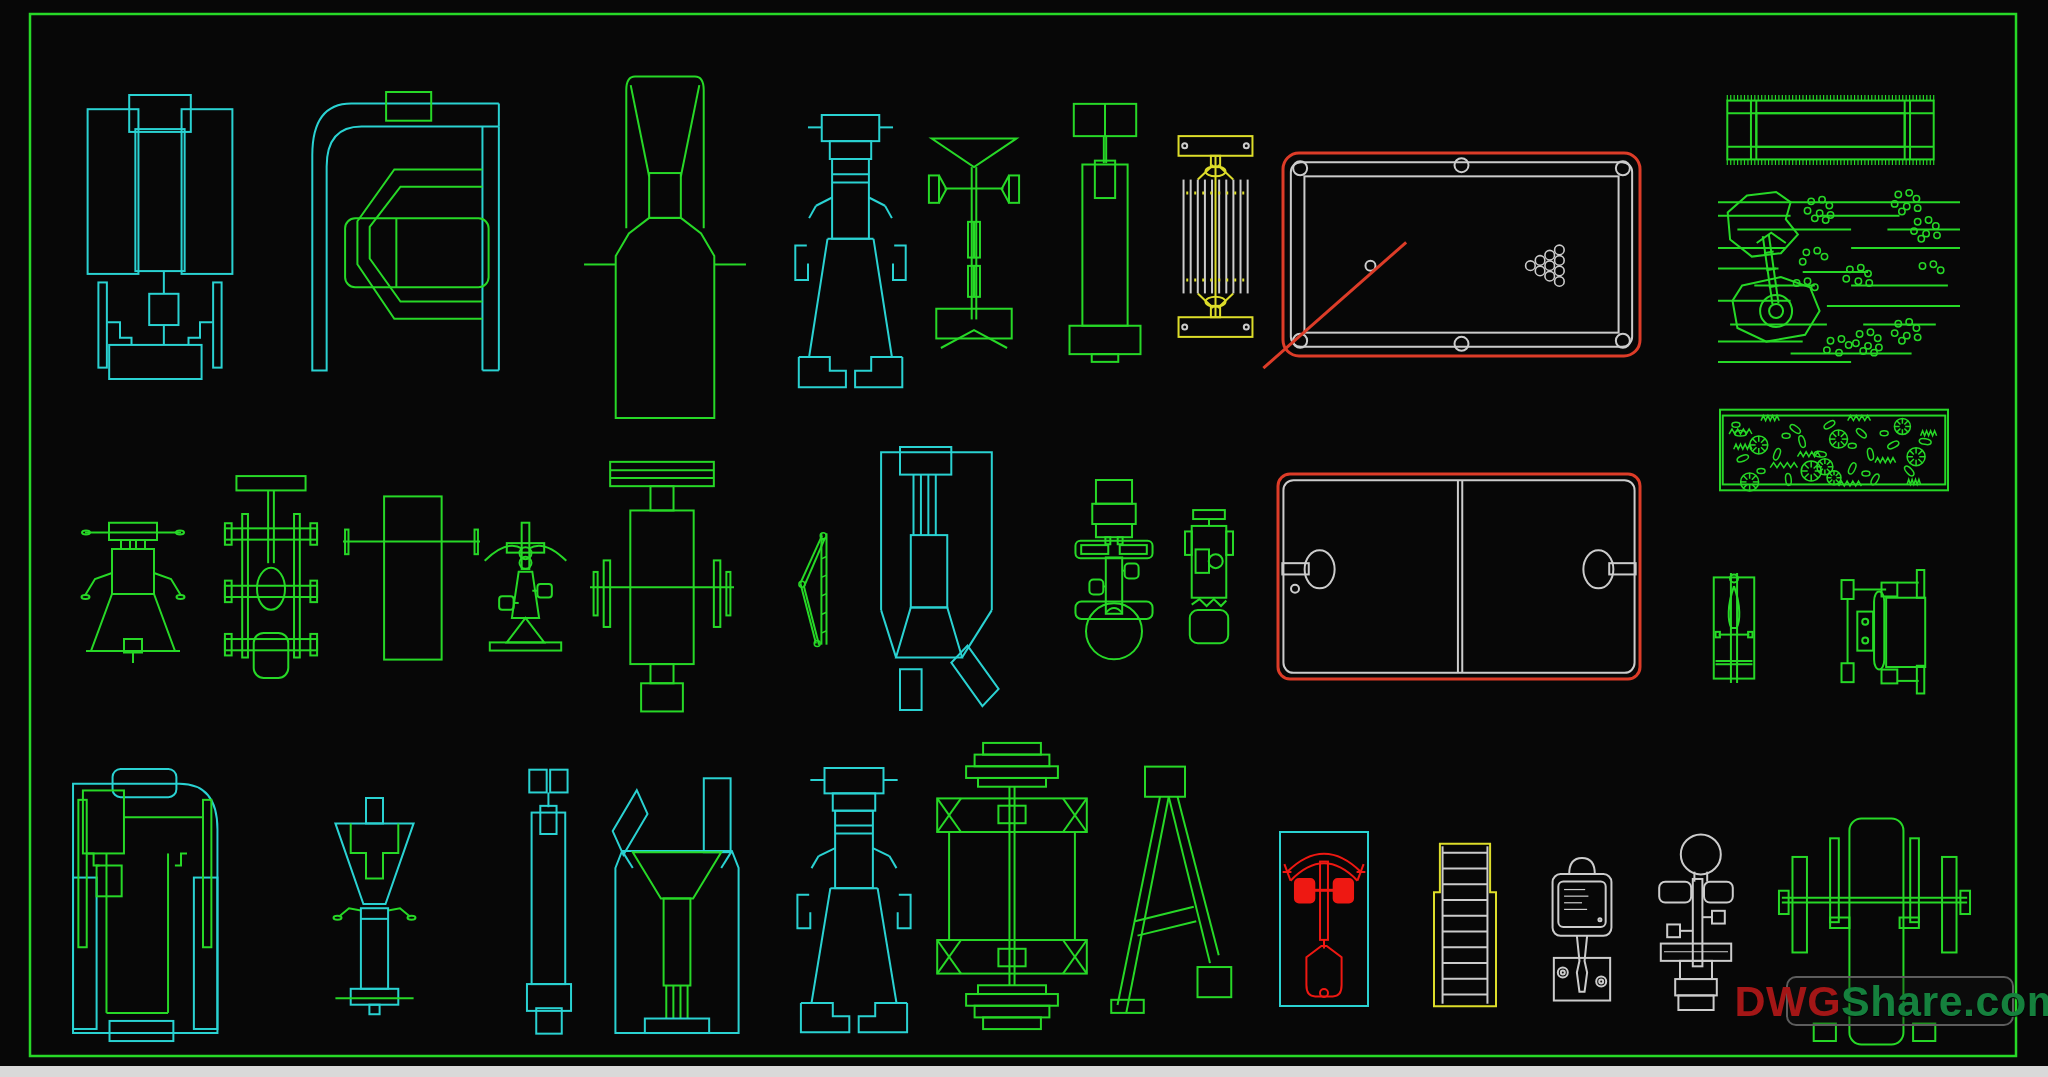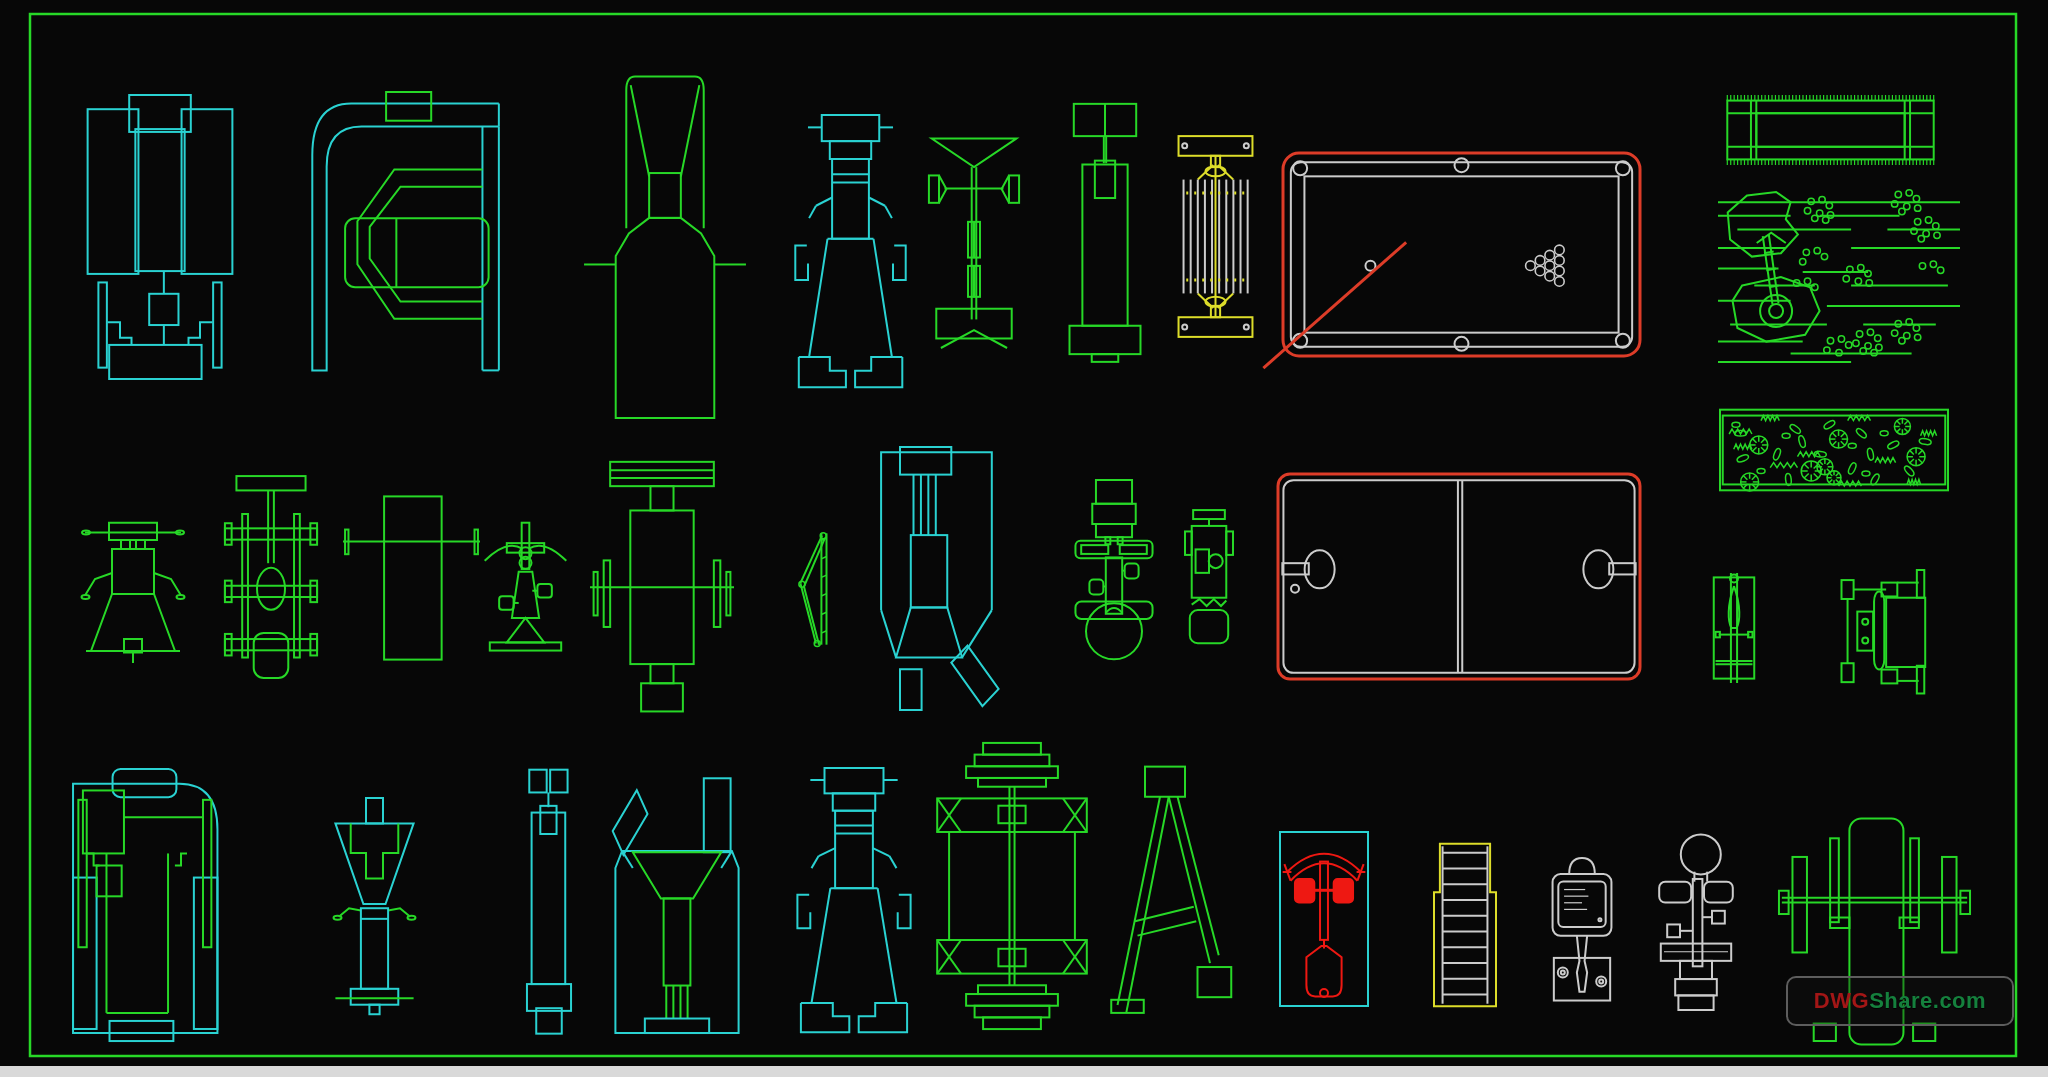--- a/index.html
+++ b/index.html
@@ -3,21 +3,21 @@
 <meta charset="utf-8">
 <style>
   html,body{margin:0;padding:0;background:#000;}
   #stage{position:relative;width:2048px;height:1077px;background:#070707;overflow:hidden;
          font-family:"Liberation Sans",sans-serif;}
   #canvas{position:absolute;left:0;top:0;}
   #bottom-bar{position:absolute;left:0;bottom:0;width:100%;height:11px;background:#d9d9d9;}
   #watermark{position:absolute;left:1786px;top:976px;width:224px;height:46px;
              border:2px solid #5d5d5d;border-radius:10px;display:flex;align-items:center;
              justify-content:center;background:rgba(20,20,20,.35);
-             font-weight:bold;font-size:22px;letter-spacing:.5px;white-space:nowrap;}
+             font-weight:bold;font-size:43px;letter-spacing:.5px;white-space:nowrap;}
   .wm-red{color:#a31616;}
   .wm-gray{color:#15803d;text-shadow:0 1px 1px #000;}
 </style>
 </head>
 <body>
 
 <div id="stage">
   <svg id="canvas" width="2048" height="1077" viewBox="0 0 2048 1077">
       <rect x="30" y="14" width="1986" height="1042" fill="none" stroke="#27d827" stroke-width="2.5"></rect>
       <g transform="translate(83,95)">

